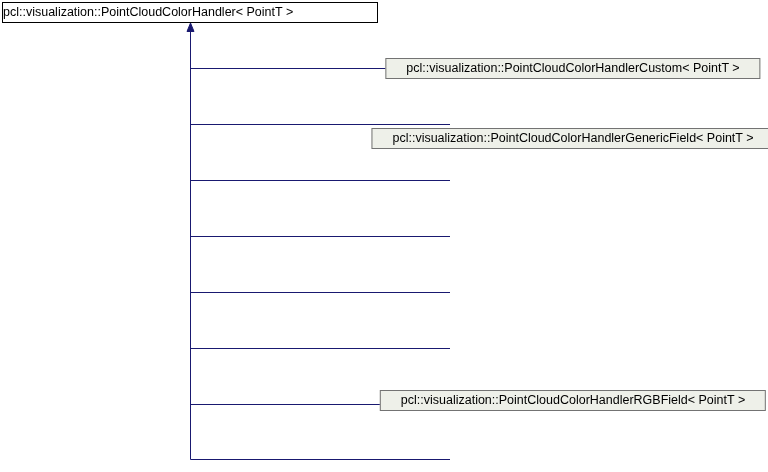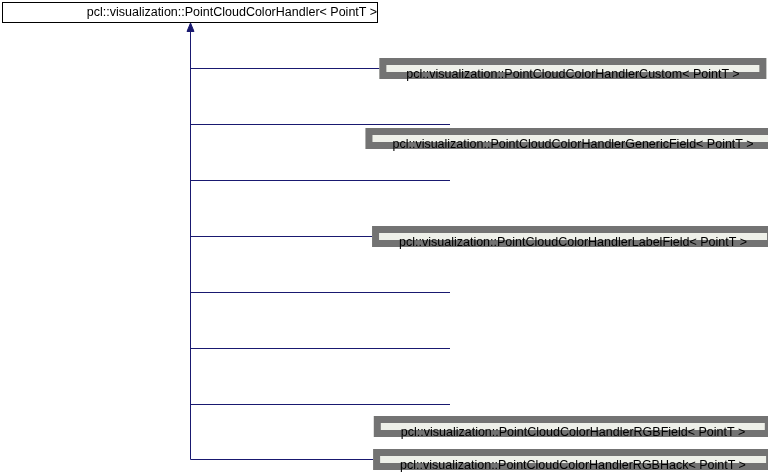--- a/index.html
+++ b/index.html
@@ -24,36 +24,36 @@
     z-index: 1;
   }
   .node {
     position: absolute;
     z-index: 2;
     box-sizing: border-box;
     height: 21px;
     line-height: 19px;
     font-size: 12.5px;
     color: #000000;
-    text-align: right;
+    text-align: left;
     white-space: nowrap;
     cursor: pointer;
   }
   .node.base {
     left: 2px;
     top: 2px;
     width: 376px;
     background: #ffffff;
     border: 1px solid #000000;
   }
   .node.derived {
     left: 573px;
     transform: translateX(-50%);
     background: #eef0e9;
-    border: 7px solid #737373;
+    border: 1px solid #737373;
     padding: 0 20px;
   }
 </style>
 </head>
 <body>
 
 <div class="canvas">
 
   <svg class="edges" width="768" height="472">
 
@@ -71,21 +71,19 @@
     <line x1="190.5" y1="459.5" x2="450" y2="459.5" stroke="#191970" stroke-width="1"></line>
   </svg>
 
   <div class="node base">pcl::visualization::PointCloudColorHandler&lt; PointT &gt;</div>
 
   <div class="node derived" style="top:58px">pcl::visualization::PointCloudColorHandlerCustom&lt; PointT &gt;</div>
 
   <div class="node derived" style="top:128px">pcl::visualization::PointCloudColorHandlerGenericField&lt; PointT &gt;</div>
 
 
-  <div class="node derived" style="top:226px">pcl::visualization::PointCloudColorHandlerLabelField&lt; PointT &gt;</div>
 
 
 
-  <div class="node derived" style="top:416px">pcl::visualization::PointCloudColorHandlerRGBField&lt; PointT &gt;</div>
+  <div class="node derived" style="top:390px">pcl::visualization::PointCloudColorHandlerRGBField&lt; PointT &gt;</div>
 
-  <div class="node derived" style="top:449px">pcl::visualization::PointCloudColorHandlerRGBHack&lt; PointT &gt;</div>
 
 </div>
 
 </body></html>

